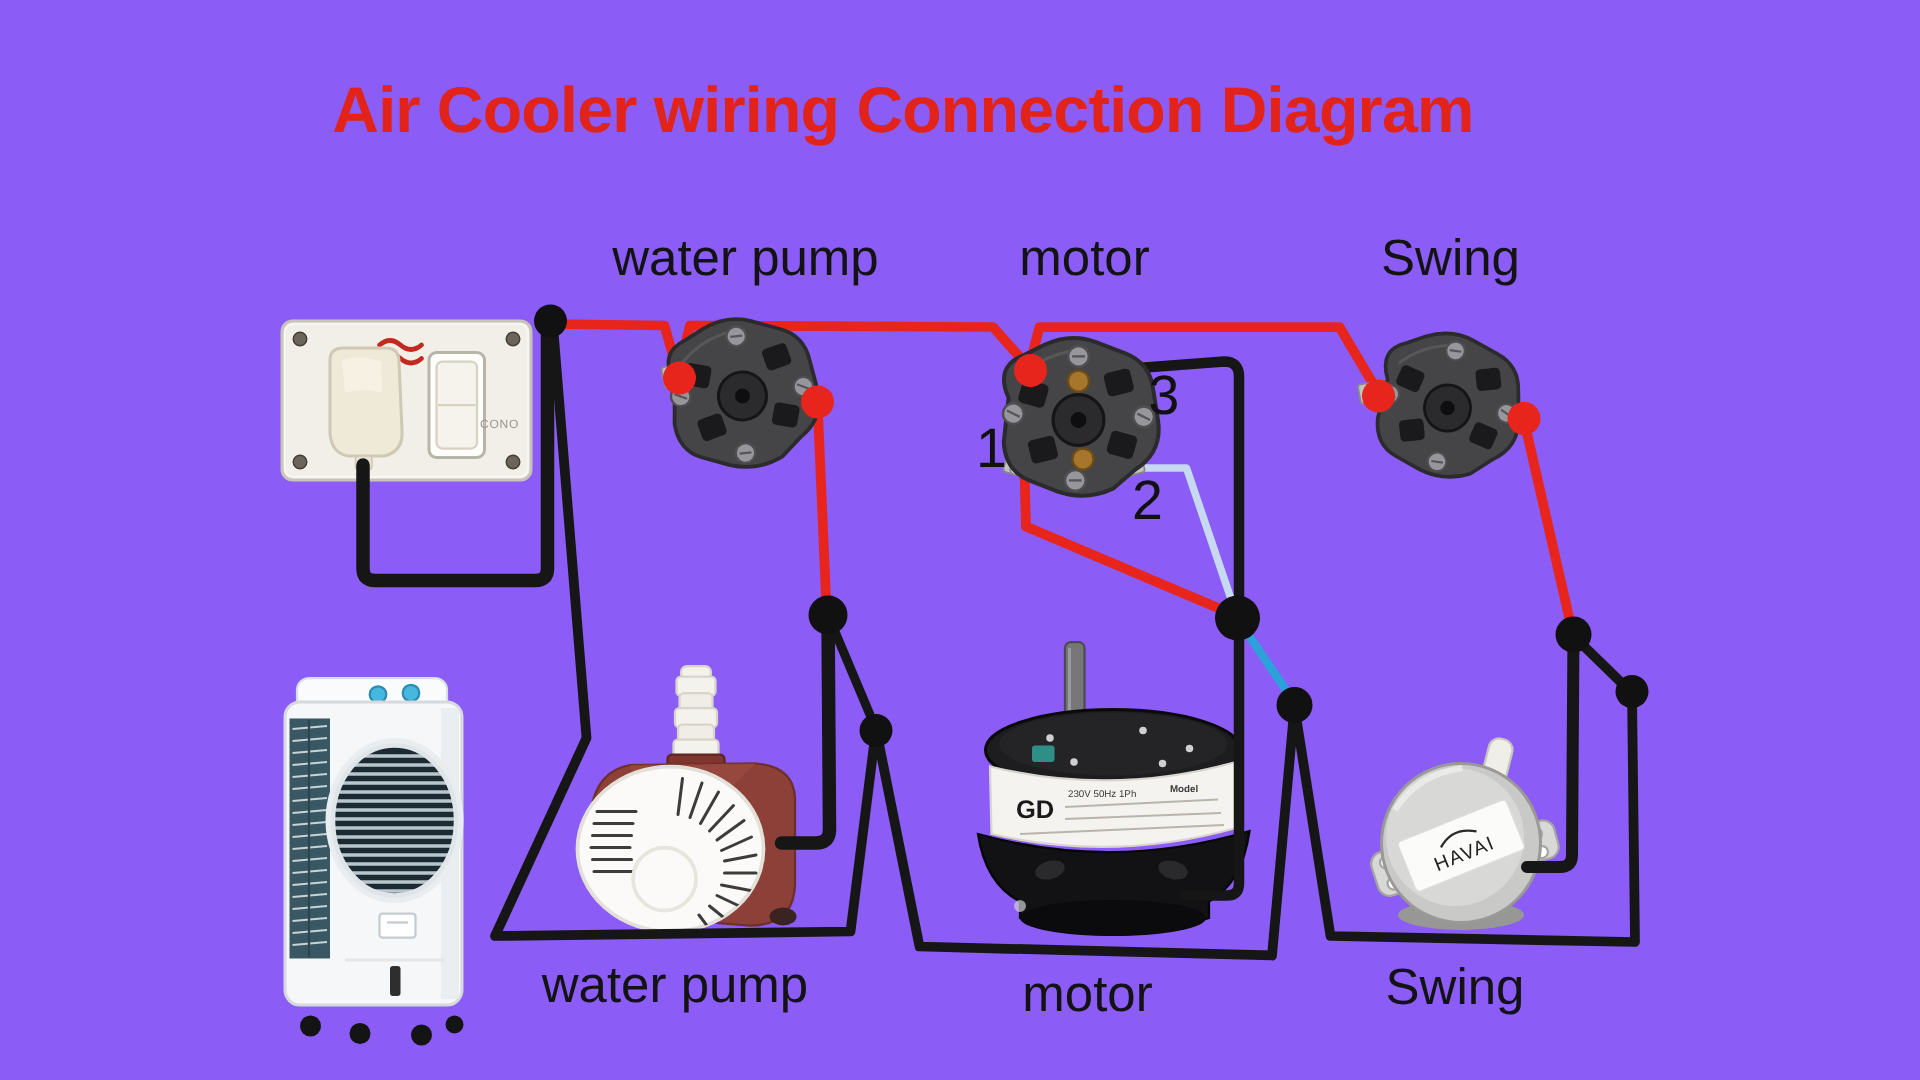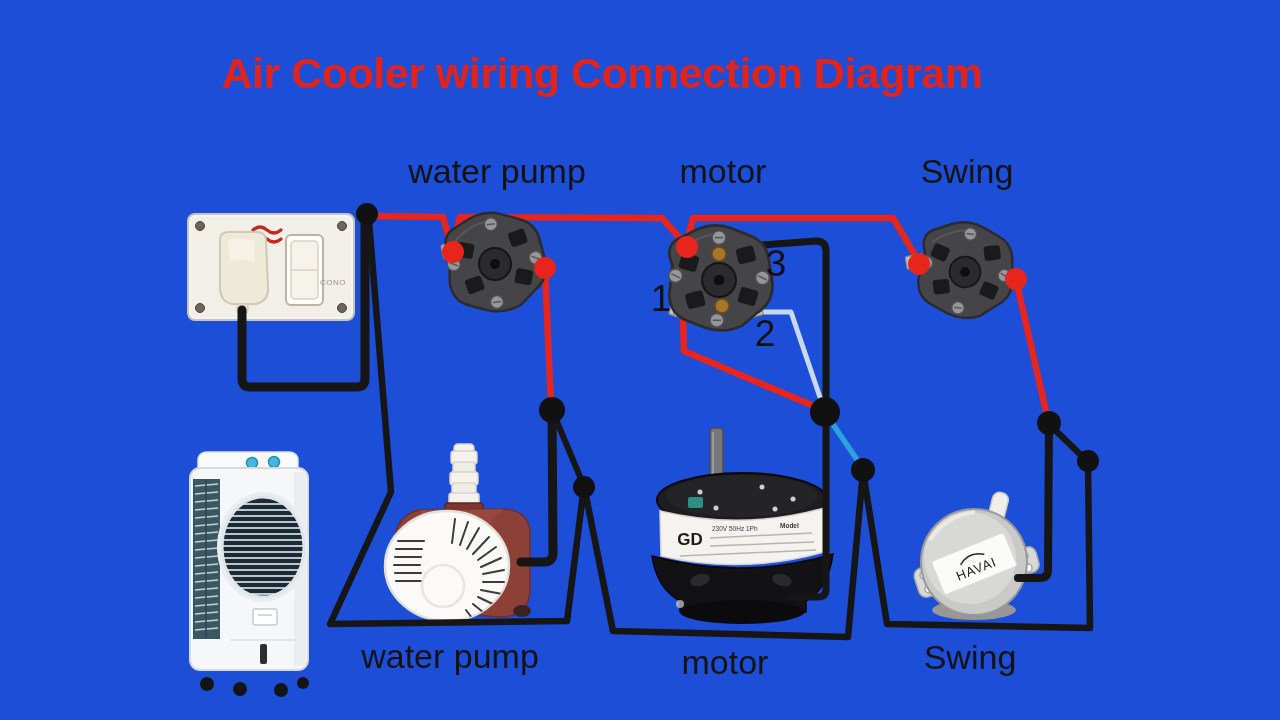--- a/index.html
+++ b/index.html
@@ -1,16 +1,16 @@
 <!DOCTYPE html>
 <html><head>
 <meta charset="utf-8">
 <style>
   html,body{margin:0;padding:0;background:#ffffff;}
-  .stage{position:relative;width:1280px;height:720px;background:#1d4ed8;overflow:hidden;
+  .stage{position:relative;width:1280px;height:720px;background:#8b5cf6;overflow:hidden;
          font-family:"Liberation Sans", sans-serif;}
   svg{display:block;}
   text{font-family:"Liberation Sans", sans-serif;}
   .lbl{font-size:34px;fill:#131313;}
   .num{font-size:37px;fill:#111111;}
   .title{font-size:43px;font-weight:bold;fill:#e2231a;letter-spacing:-0.5px;}
   .tiny{fill:#3a3a3a;}
 </style>
 </head>
 <body>

